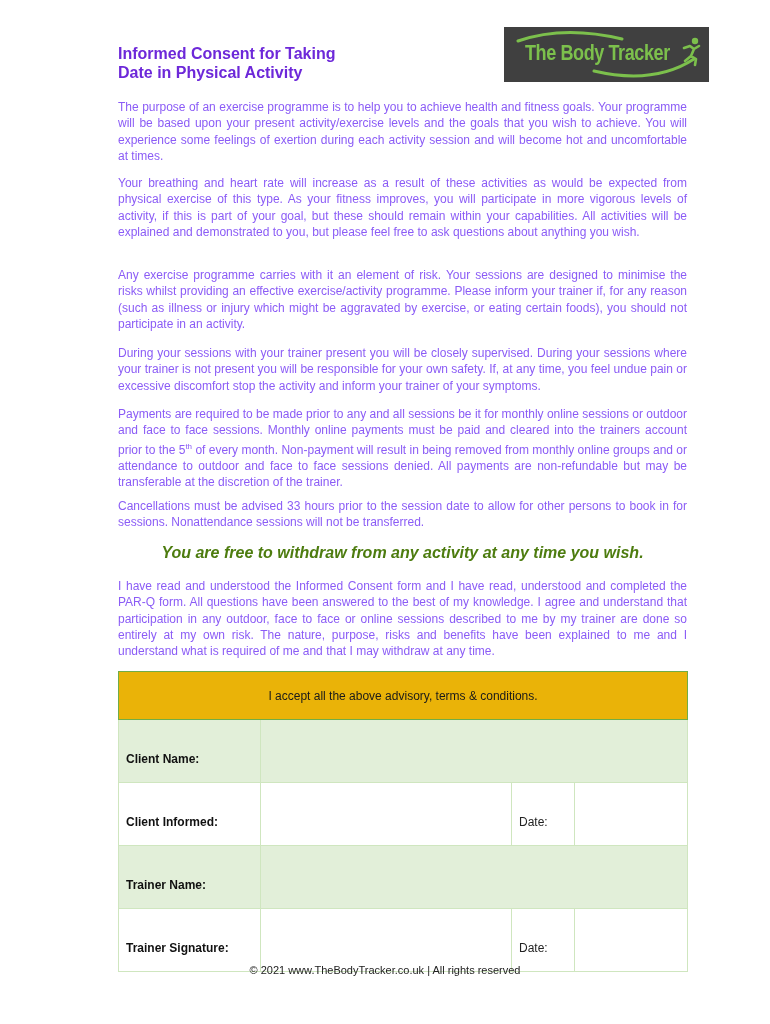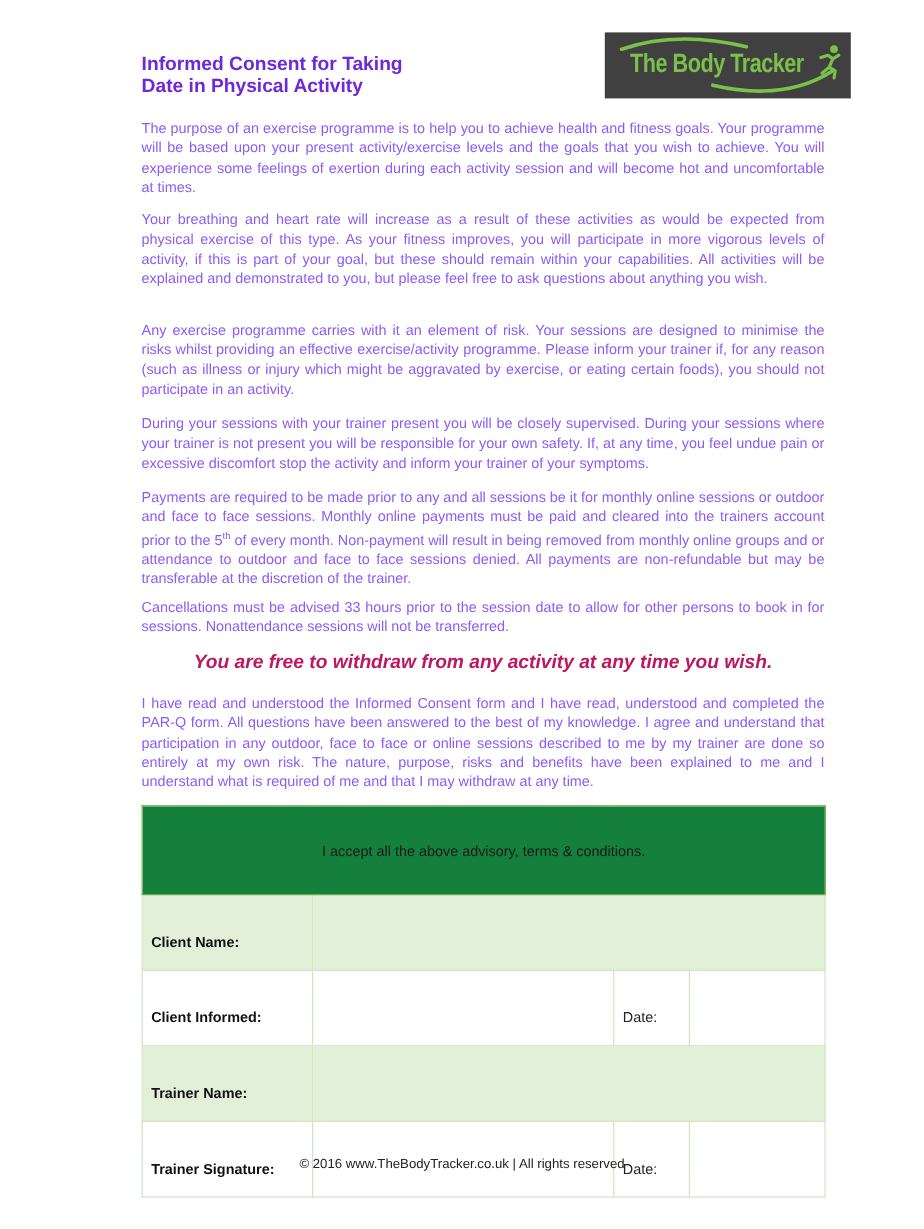--- a/index.html
+++ b/index.html
@@ -15,28 +15,28 @@
     .logo svg { position: absolute; left: 0; top: 0; }
     .logo-text { position: absolute; left: 21px; top: 13px; font-weight: bold;
                  font-size: 22px; color: #7cc04c; letter-spacing: -0.5px;
                  transform: scaleX(0.82); transform-origin: left center; white-space: nowrap; }
 
     .para { position: absolute; left: 118px; width: 569px; font-size: 12px;
             line-height: 16.3px; text-align: justify; color: #8b5cf6; }
 
     .withdraw { position: absolute; left: 118px; width: 569px; top: 544px;
                 text-align: center; font-weight: bold; font-style: italic;
-                font-size: 16px; color: #be185d; }
+                font-size: 16px; color: #4d7c0f; }
 
     .consent-table { position: absolute; left: 118px; top: 671px; width: 569px;
                      border-collapse: collapse; table-layout: fixed; }
     .consent-table td { border: 1px solid #cfe6bf; height: 46px; padding: 16px 0 0 7px;
                         font-size: 12px; vertical-align: middle; }
-    .consent-table .hdr td { background: #15803d; color: #1a1a1a; text-align: center;
-                             padding: 13px; height: 47px; border-color: #70ad47; }
+    .consent-table .hdr td { background: #eab308; color: #1a1a1a; text-align: center;
+                             padding: 0; height: 47px; border-color: #70ad47; }
     .row-shaded td { background: #e2efd9; }
     .lbl { font-weight: bold; color: #111; }
     .field { background: transparent; }
 
     .footer { position: absolute; left: 0; width: 770px; top: 964px; text-align: center;
               font-size: 11px; color: #222; }
   </style>
 </head>
 <body>
 
@@ -97,14 +97,14 @@
     </tr>
     <tr>
       <td class="lbl">Trainer Signature:</td>
       <td class="field"></td>
       <td>Date:</td>
       <td class="field"></td>
     </tr>
   </tbody>
     </table>
 
-  <div class="footer">© 2016 www.TheBodyTracker.co.uk  |  All rights reserved</div>
+  <div class="footer">© 2021 www.TheBodyTracker.co.uk  |  All rights reserved</div>
 </div>
 
 </body></html>

